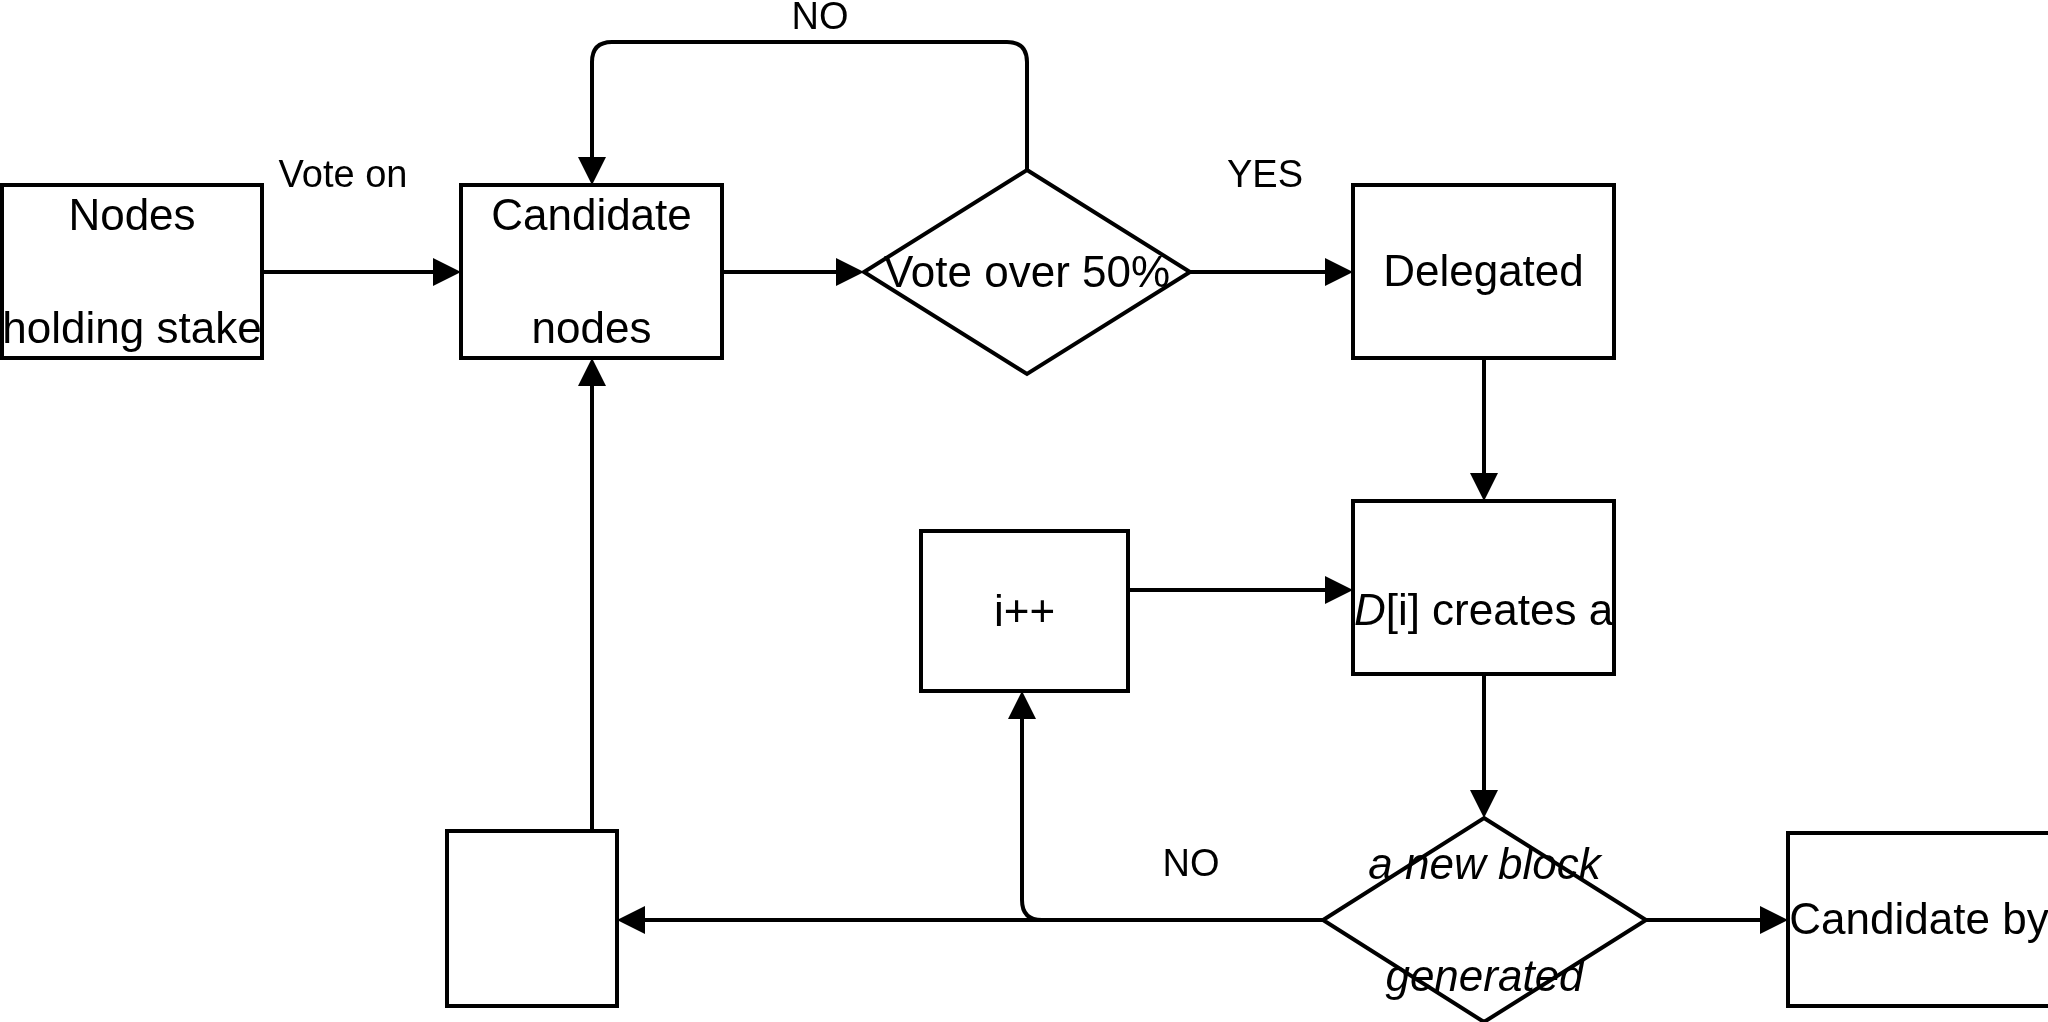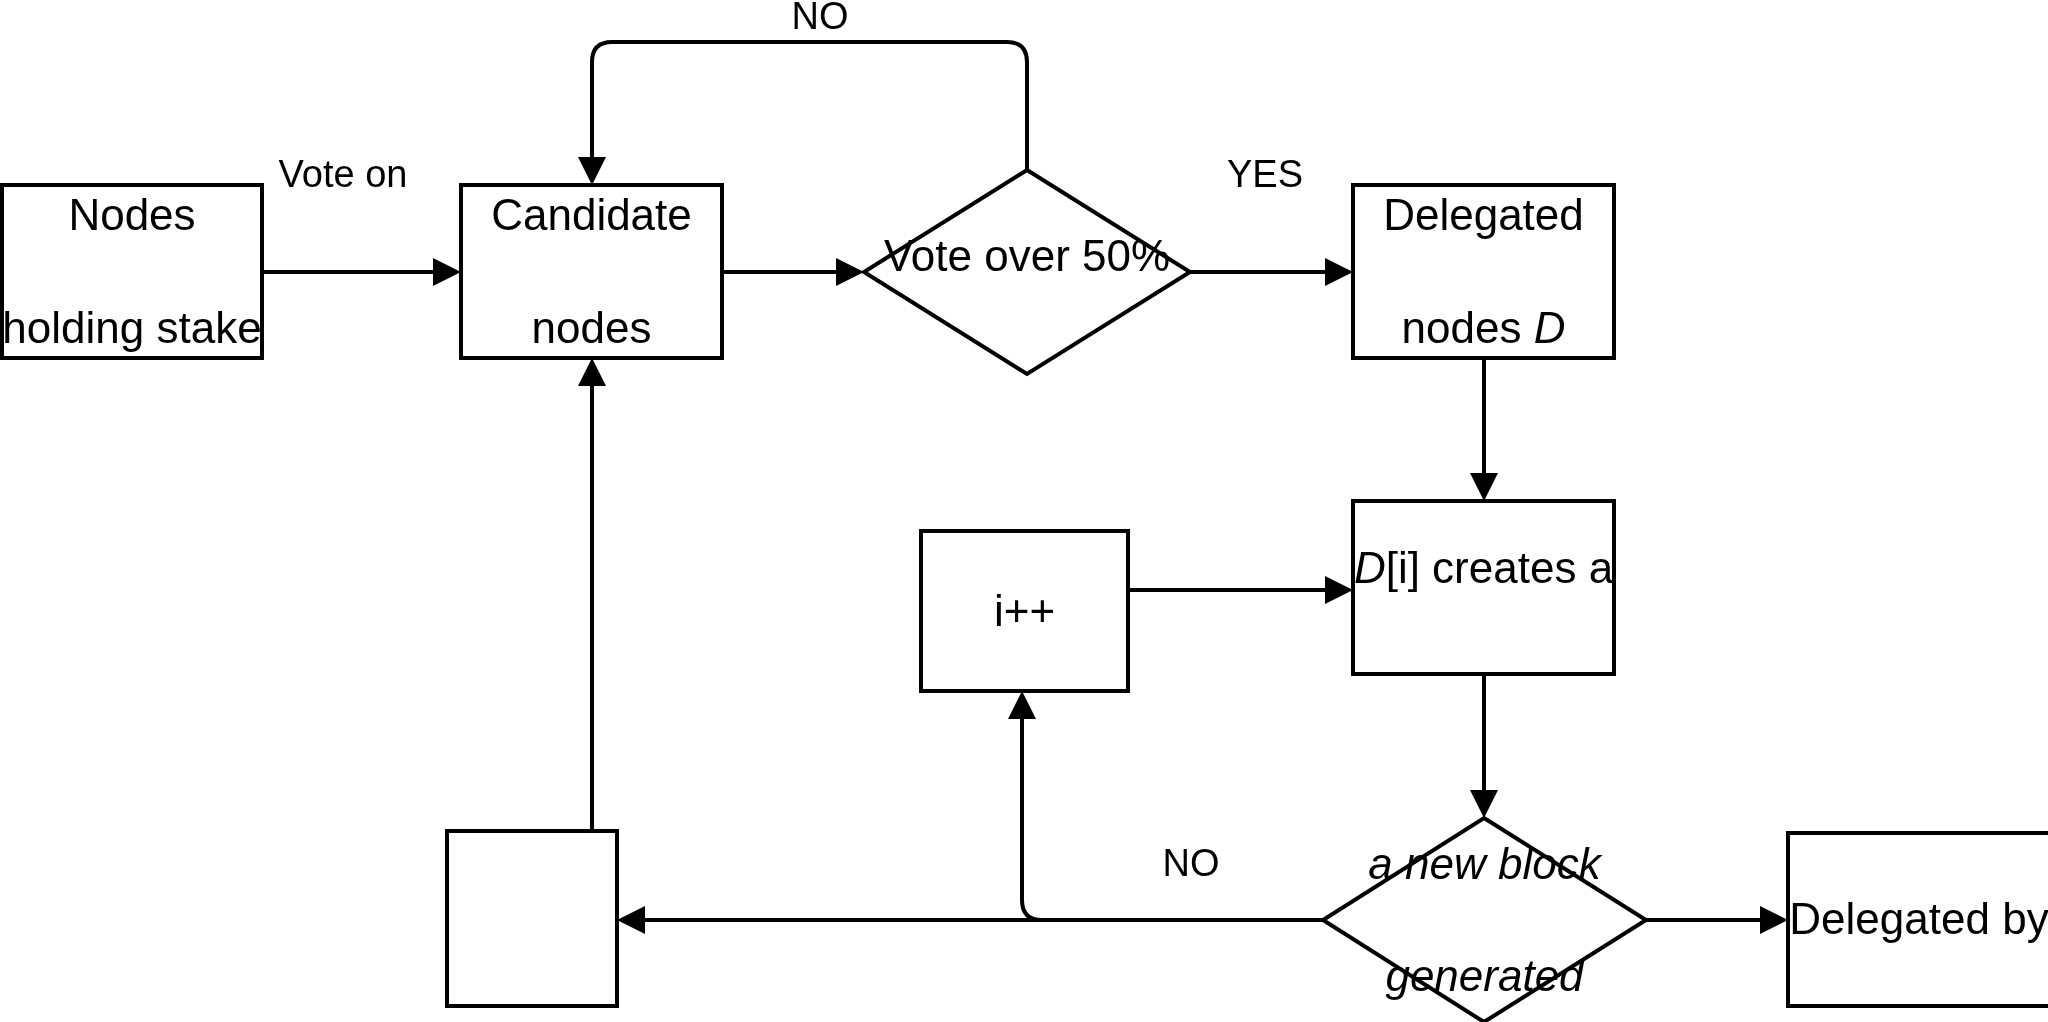--- a/index.html
+++ b/index.html
@@ -133,52 +133,51 @@
     </div>
   </div>
 
   <div class="node-text" style="left:461px; top:185px; width:261px; height:173px;">
     <div>
       <div>Candidate</div>
       <div>nodes</div>
     </div>
   </div>
 
-  <div class="node-text" style="left:864px; top:206px; width:326px; height:100px;text-align:center;">
+  <div class="node-text" style="left:864px; top:222px; width:326px; height:100px;text-align:center;">
     <div>Vote over 50%</div>
   </div>
 
   <div class="node-text" style="left:1353px; top:185px; width:261px; height:173px;justify-content:center;">
     <div>
       <div>Delegated</div>
-      <div><span>nodes </span><span class="ital">D</span></div>
     </div>
   </div>
 
-  <div class="node-text" style="left:1353px; top:482px; width:261px; height:173px;">
+  <div class="node-text" style="left:1353px; top:524px; width:261px; height:173px;">
     <div>
       <div><span class="ital">D</span><span>[i] creates a</span></div>
     </div>
   </div>
 
   <div class="node-text" style="left:921px; top:531px; width:207px; height:160px;">
     <div>i++</div>
   </div>
 
 
   <div class="node-text" style="left:1323px; top:862px; width:323px; height:116px;font-style:italic;">
     <div>
       <div>a new block</div>
       <div>generated</div>
     </div>
   </div>
 
   <div class="node-text" style="left:1788px; top:833px; width:262px; height:173px;">
     <div>
-      <div>Delegated by</div>
+      <div>Candidate by</div>
     </div>
   </div>
 
   <div class="edge-label" style="left:226px; top:154px; width:234px;">Vote on</div>
 
   <div class="edge-label" style="left:740px; top:-4px; width:160px;">NO</div>
 
   <div class="edge-label" style="left:1195px; top:154px; width:140px;text-align:center;">YES</div>
 
   <div class="edge-label" style="left:1116px; top:843px; width:150px;">NO</div>

